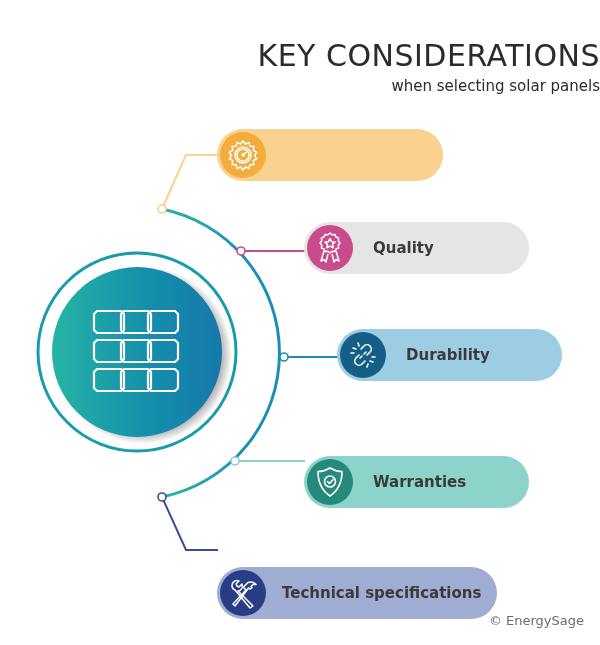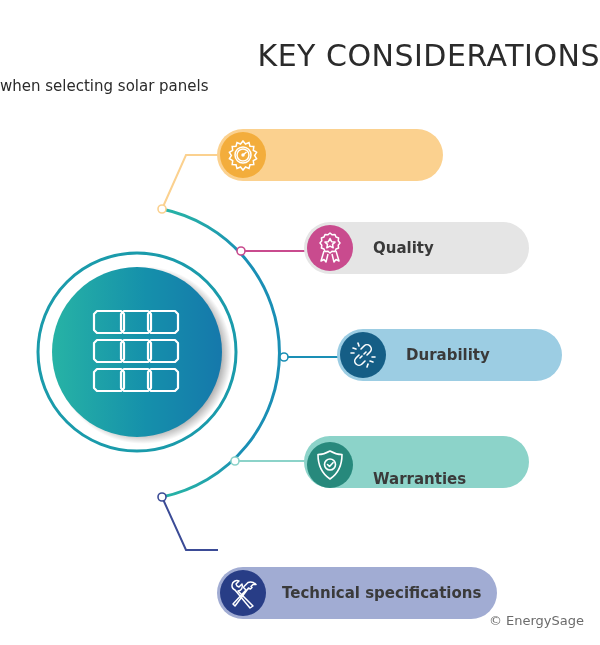--- a/index.html
+++ b/index.html
@@ -1,18 +1,18 @@
 <!DOCTYPE html>
 <html><head>
   <meta charset="utf-8">
   <style>
     html, body { margin: 0; padding: 0; background: #ffffff; }
     body { width: 600px; height: 645px; position: relative; overflow: hidden; font-family: "Liberation Sans", sans-serif; }
     .title { position: absolute; left: 0; width: 600px; top: 38px; text-align: right; font-size: 30px; color: #2b2b2b; letter-spacing: 0.5px; font-family: "DejaVu Sans", sans-serif; font-weight: normal; }
-    .subtitle { position: absolute; left: 0; width: 600px; top: 77px; text-align: left; font-size: 15px; color: #2b2b2b; font-family: "DejaVu Sans", sans-serif; }
+    .subtitle { position: absolute; left: 0; width: 600px; top: 77px; text-align: right; font-size: 15px; color: #2b2b2b; font-family: "DejaVu Sans", sans-serif; }
     svg.diagram { position: absolute; left: 0; top: 0; }
     .pill { position: absolute; height: 52px; border-radius: 26px; display: flex; align-items: center; box-sizing: border-box; }
     .pill .icon { width: 46px; height: 46px; border-radius: 50%; margin-left: 3px; display: flex; align-items: center; justify-content: center; flex: 0 0 auto; box-shadow: 0 0 0 3px rgba(255,255,255,0.0); }
     .pill .label { font-weight: bold; font-size: 15px; color: #3a3a3a; margin-left: 16px; white-space: nowrap; font-family: "DejaVu Sans", sans-serif; }
     .footer { position: absolute; right: 16px; top: 613px; font-size: 13px; color: #6b6b6b; font-family: "DejaVu Sans", sans-serif; }
   </style>
 </head>
 <body>
 
 <div class="title">KEY CONSIDERATIONS</div>
@@ -103,21 +103,21 @@
       <line x1="6" y1="9" x2="9" y2="10"></line>
       <line x1="4" y1="14" x2="7" y2="14"></line>
       <line x1="21" y1="25" x2="20" y2="28"></line>
       <line x1="23" y1="22" x2="26" y2="23"></line>
       <line x1="25" y1="18" x2="28" y2="18"></line>
     </svg>
   </div>
   <span class="label" style="margin-left:20px;">Durability</span>
 </div>
 
-<div class="pill" style="left:304px; top:436px; width:225px; background:#8cd3c9;align-items:flex-end;">
+<div class="pill" style="left:304px; top:456px; width:225px; background:#8cd3c9;">
   <div class="icon" style="background:#27897c;">
     <svg width="30" height="32" viewBox="0 0 30 32" fill="none" stroke="#fff" stroke-width="1.6" stroke-linejoin="round" stroke-linecap="round">
       <path d="M15,2 C10,5 6,5.5 3,5.5 C3,16 6,24 15,30 C24,24 27,16 27,5.5 C24,5.5 20,5 15,2 Z"></path>
       <circle cx="15" cy="15.5" r="5.5"></circle>
       <path d="M12.5,15.5 l2,2 l3.5,-3.8"></path>
     </svg>
   </div>
   <span class="label" style="margin-left:20px;">Warranties</span>
 </div>
 

